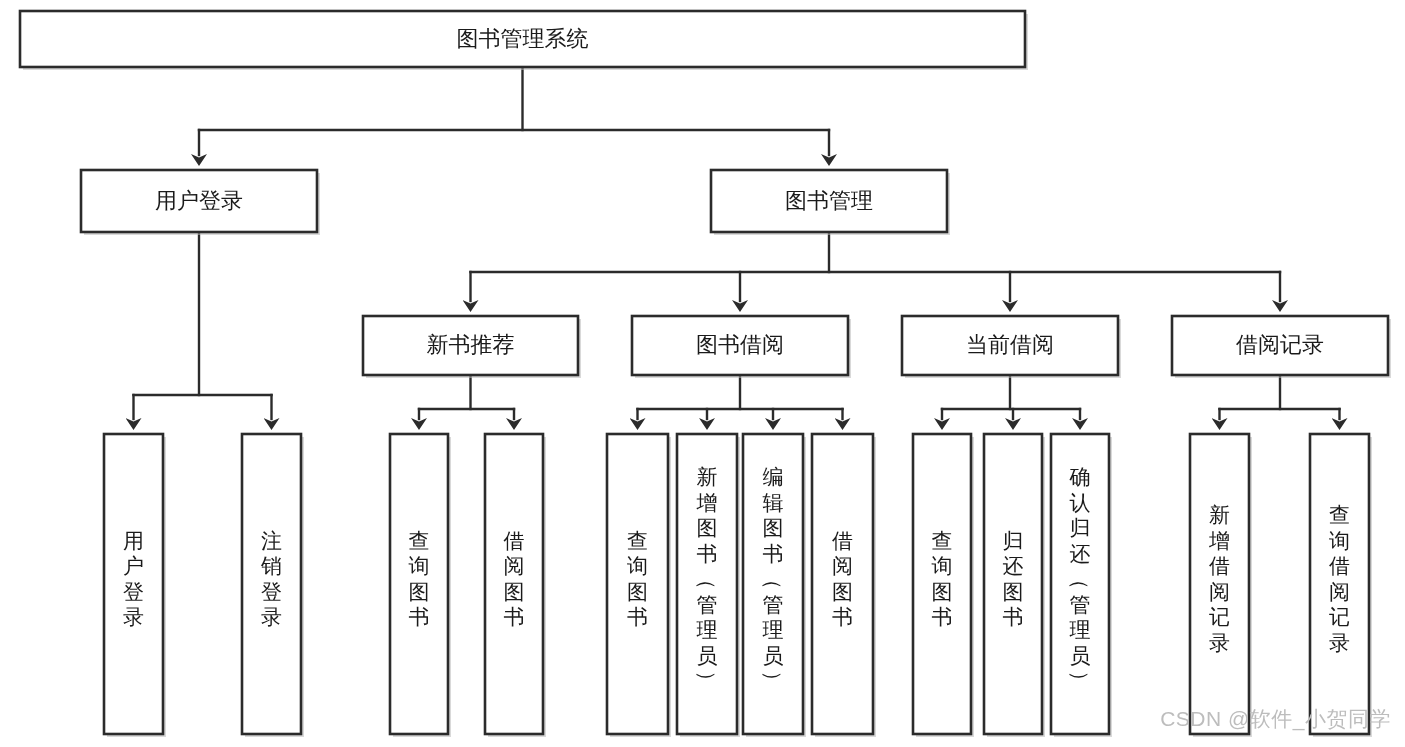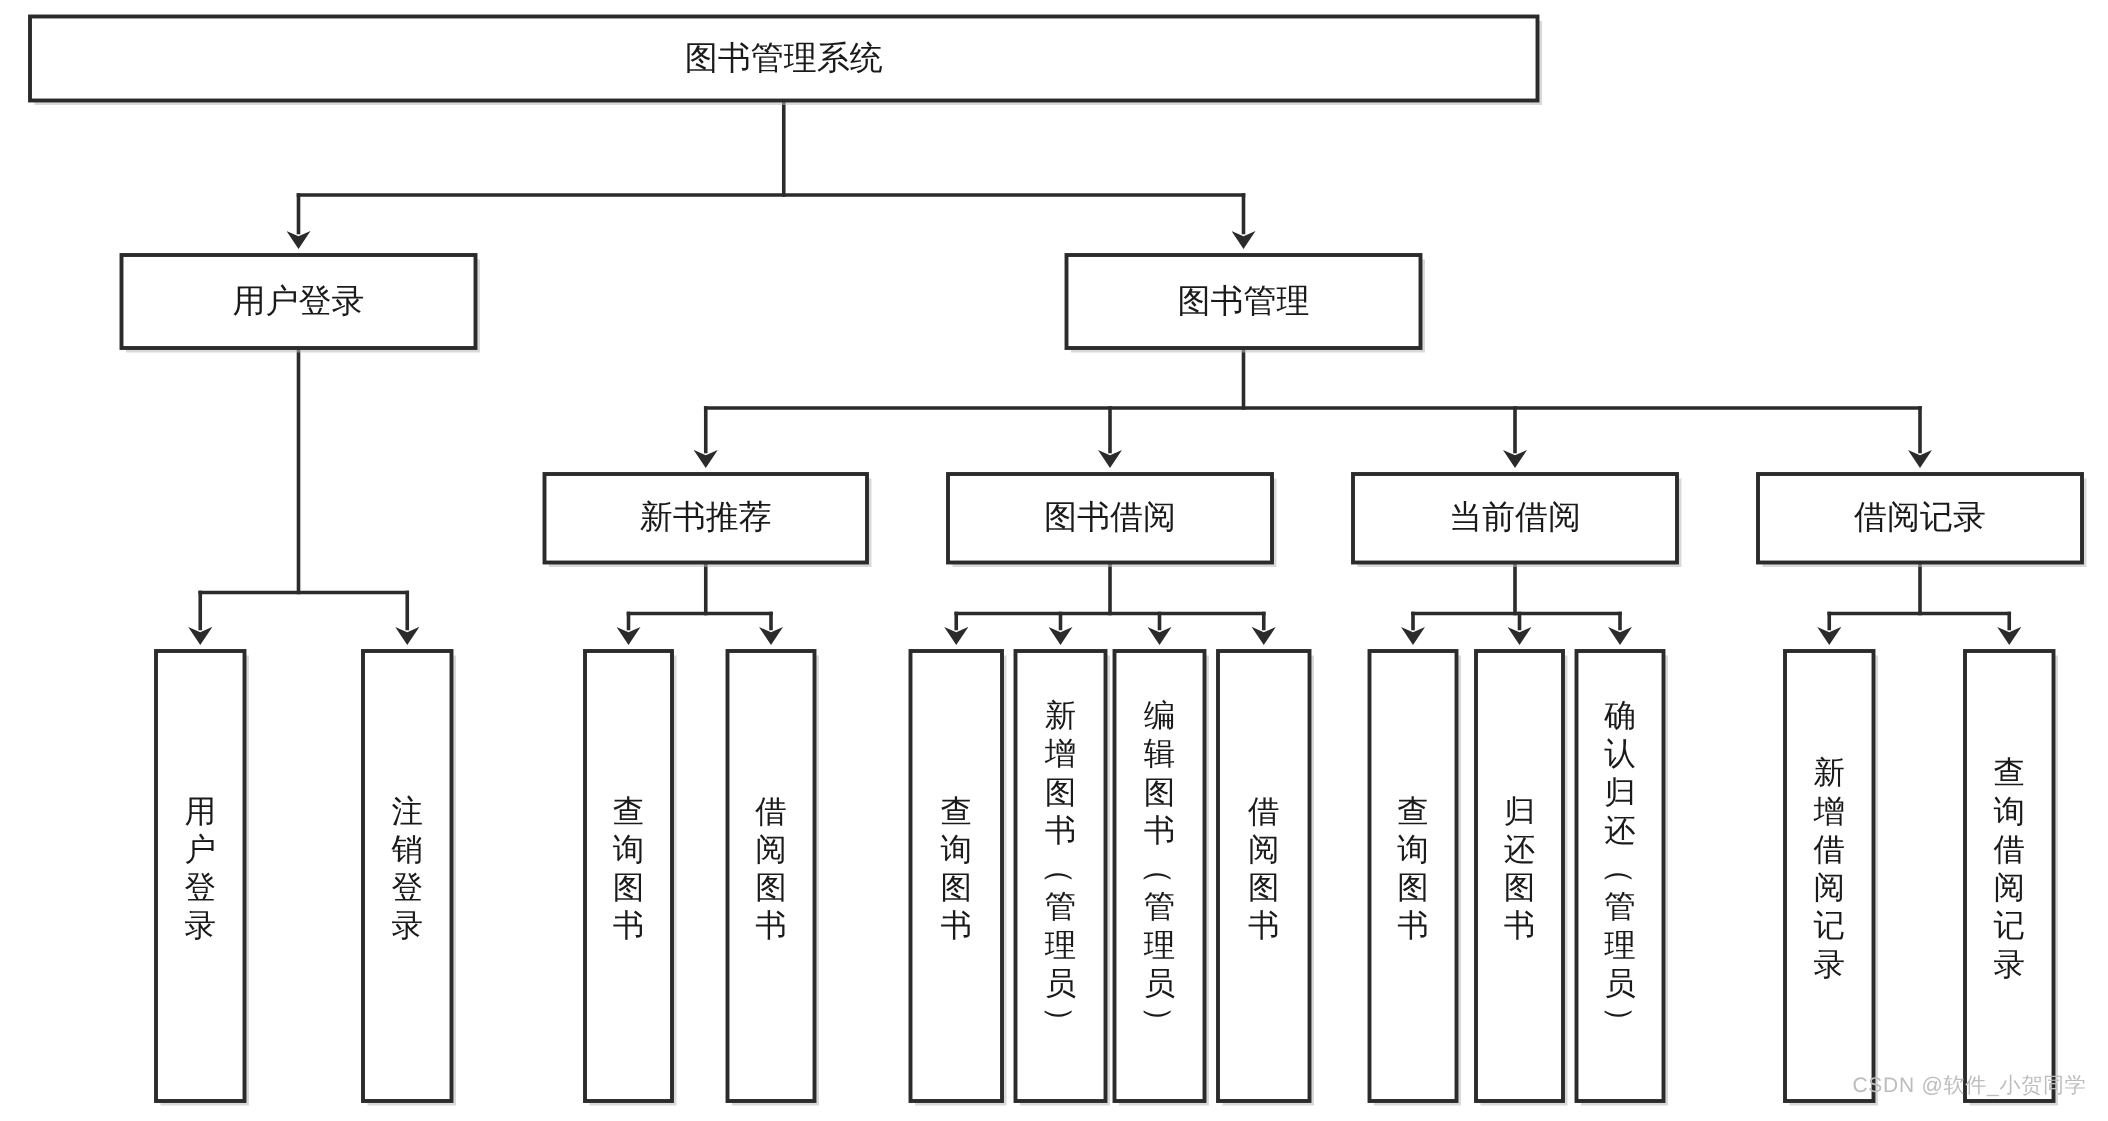--- a/index.html
+++ b/index.html
@@ -55,21 +55,21 @@
     font-family: "Liberation Sans", "DejaVu Sans", sans-serif;
     font-size: 21px;
     fill: #1a1a1a;
     text-anchor: middle;
   }
   .watermark {
     position: absolute;
     right: 14px;
     bottom: 6px;
     font-family: "Liberation Sans", "DejaVu Sans", sans-serif;
-    font-size: 14px;
+    font-size: 21px;
     color: #bdbdbd;
     white-space: nowrap;
     letter-spacing: 0.5px;
     text-align: right;
   }
 </style>
 </head>
 <body>
 
 <div id="diagram-root">

